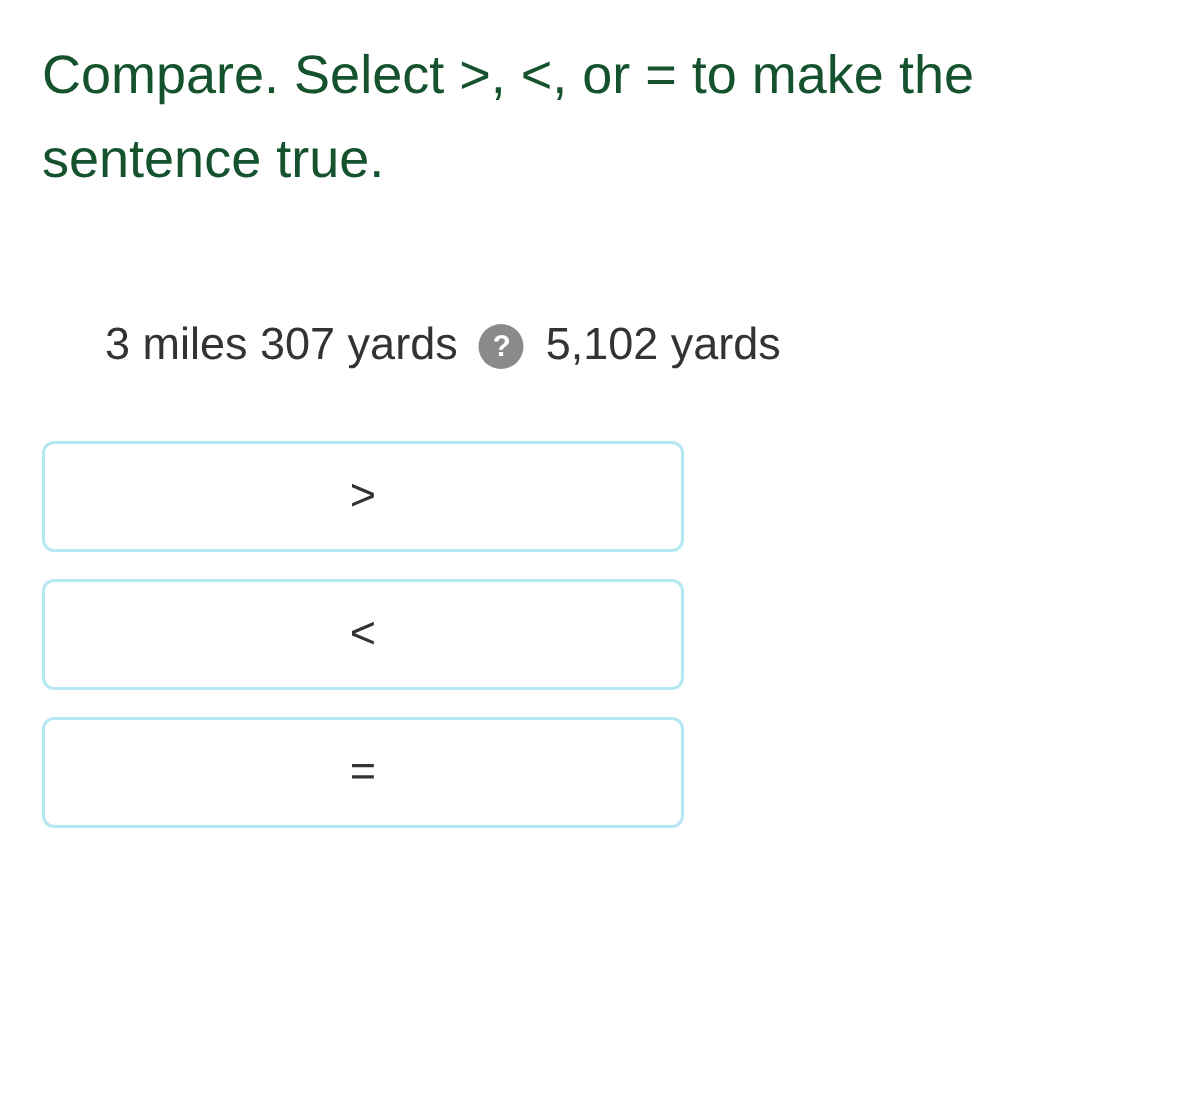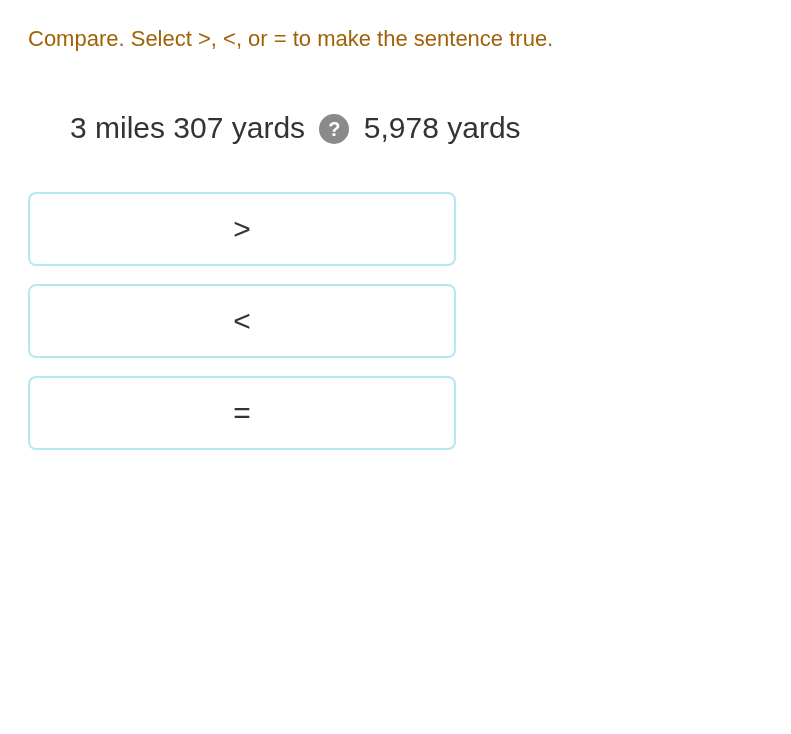--- a/index.html
+++ b/index.html
@@ -8,24 +8,24 @@
       box-sizing: border-box;
     }
     body {
       font-family: Verdana, Geneva, sans-serif;
       background: #ffffff;
       padding: 22px 28px;
       width: 791px;
       color: #333333;
     }
     .prompt {
-      font-size: 22px;
+      font-size: 36px;
       line-height: 1.55;
-      color: #a16207;
-      margin-bottom: 48px;
+      color: #14532d;
+      margin-bottom: 72px;
     }
     .expression-wrap {
       padding-left: 42px;
       margin-bottom: 40px;
     }
     .expression {
       font-size: 30px;
       line-height: 1.6;
       color: #333333;
       max-width: 560px;
@@ -66,21 +66,21 @@
   </style>
 </head>
 <body>
 
 <div class="prompt">Compare. Select &gt;, &lt;, or = to make the sentence true.</div>
 
 <div class="expression-wrap">
   <div class="expression">
     <span>3 miles 307 yards</span>
     <span class="question-badge">?</span>
-    <span>5,978 yards</span>
+    <span>5,102 yards</span>
   </div>
 </div>
 
 <div class="options">
   <button class="option-button">&gt;</button>
   <button class="option-button">&lt;</button>
   <button class="option-button">=</button>
 </div>
 
 </body></html>

